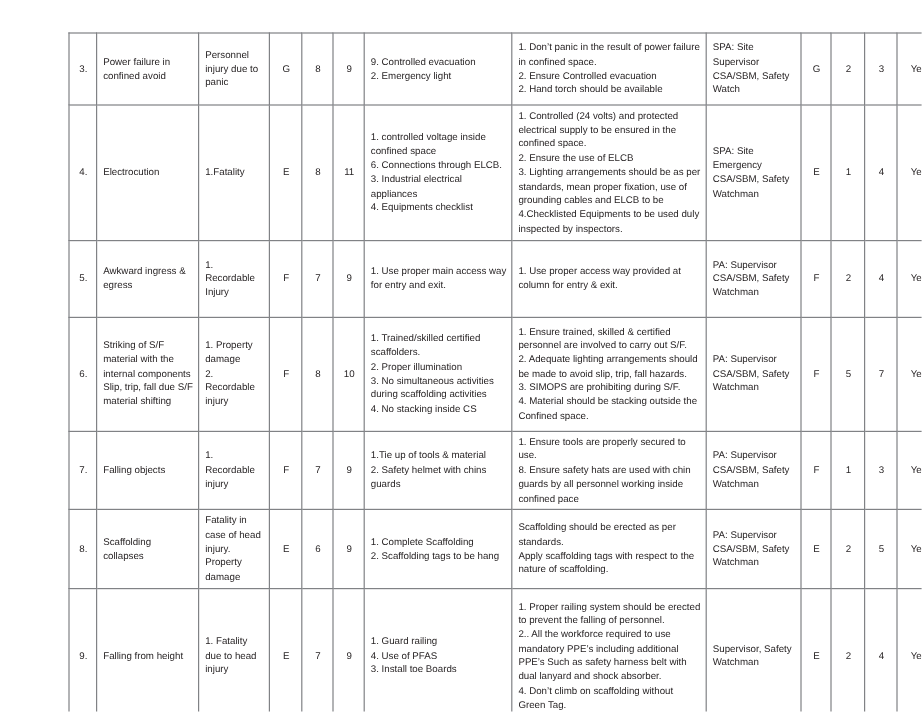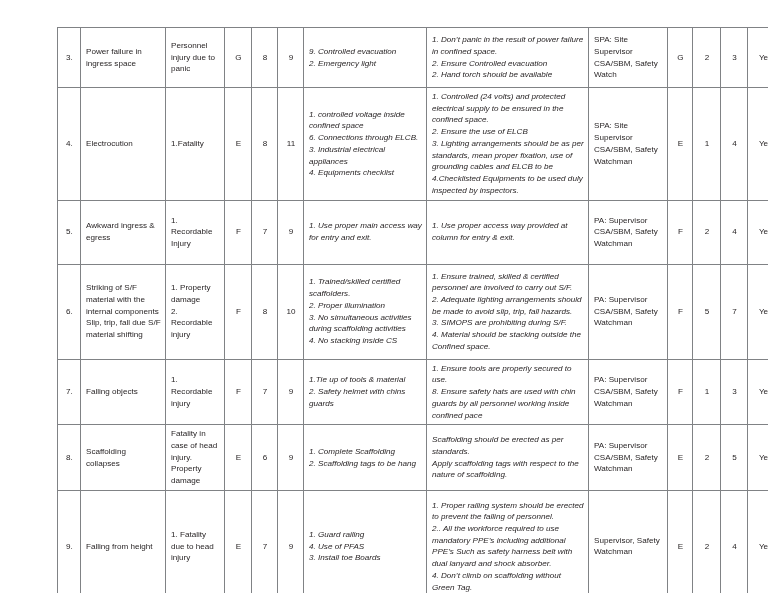--- a/index.html
+++ b/index.html
@@ -52,21 +52,21 @@
   col.c-s2      { width: 28px; }
   col.c-r2      { width: 27px; }
   col.c-accept  { width: 35px; }
 
   td.num, td.code, td.accept {
     text-align: center;
     vertical-align: middle;
     padding-left: 2px;
     padding-right: 2px;
   }
-  td.cell-top { vertical-align: top; font-style: italic; }
+  td.cell-top { vertical-align: top; }
   .lines span {
     display: block;
   }
   .cellbox {
     display: block;
   }
 </style>
 </head>
 <body>
 
@@ -86,21 +86,21 @@
         <col class="c-s2">
         <col class="c-r2">
         <col class="c-accept">
     </colgroup>
     <tbody>
         <tr style="height: 60px;">
           <td class="num">
             <span class="cellbox">3.</span>
           </td>
           <td>
-            <span class="cellbox">Power failure in ingress space</span>
+            <span class="cellbox">Power failure in confined avoid</span>
           </td>
           <td>
             <span class="cellbox">Personnel injury due to panic</span>
           </td>
           <td class="code">
             <span class="cellbox">G</span>
           </td>
           <td class="num">
             <span class="cellbox">8</span>
           </td>
@@ -137,21 +137,21 @@
             <span class="cellbox">E</span>
           </td>
           <td class="num">
             <span class="cellbox">8</span>
           </td>
           <td class="num">
             <span class="cellbox">11</span>
           </td>
           <td class="cell-top"><span class="lines"><span>1. controlled voltage inside confined space</span><span>6. Connections through ELCB.</span><span>3. Industrial electrical appliances</span><span>4. Equipments checklist</span></span></td>
           <td class="cell-top"><span class="lines"><span>1. Controlled (24 volts) and protected electrical supply to be ensured in the confined space.</span><span>2. Ensure the use of ELCB</span><span>3. Lighting arrangements should be as per standards, mean proper fixation, use of grounding cables and ELCB to be</span><span>4.Checklisted Equipments to be used duly inspected by inspectors.</span></span></td>
-          <td><span class="lines"><span>SPA: Site Supervisor CSA/SBM, Safety Watchman</span></span></td>
+          <td><span class="lines"><span>SPA: Site Emergency CSA/SBM, Safety Watchman</span></span></td>
           <td class="code">
             <span class="cellbox">E</span>
           </td>
           <td class="num">
             <span class="cellbox">1</span>
           </td>
           <td class="num">
             <span class="cellbox">4</span>
           </td>
           <td class="accept">

